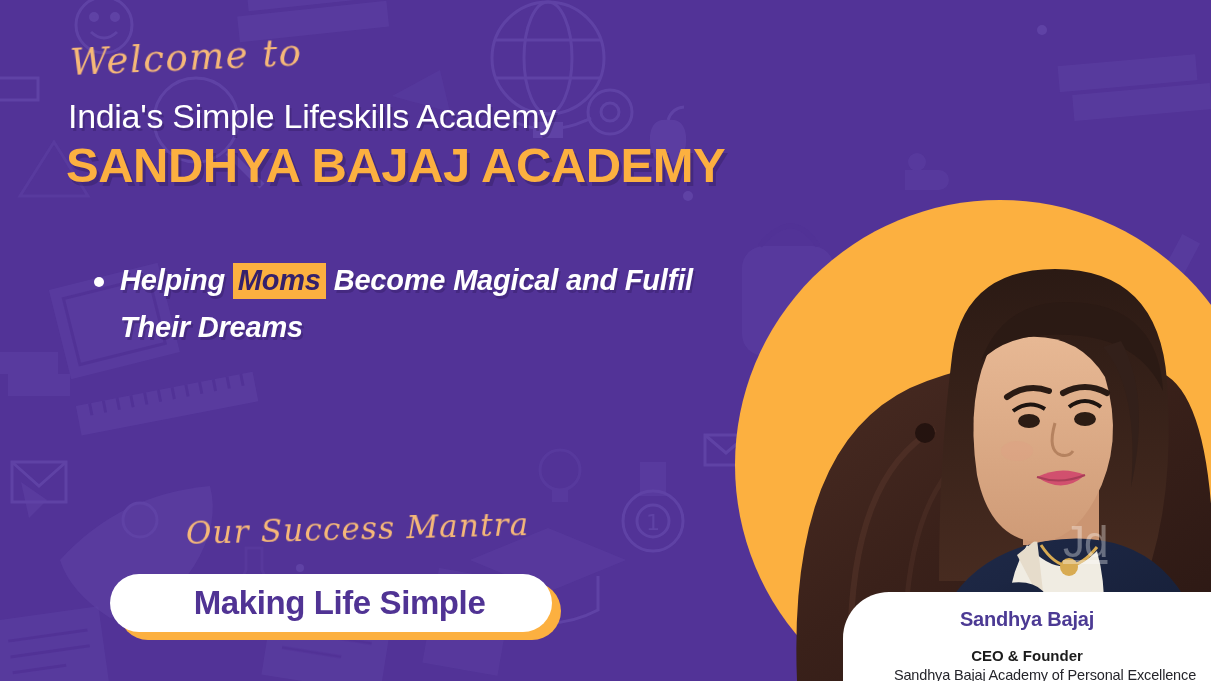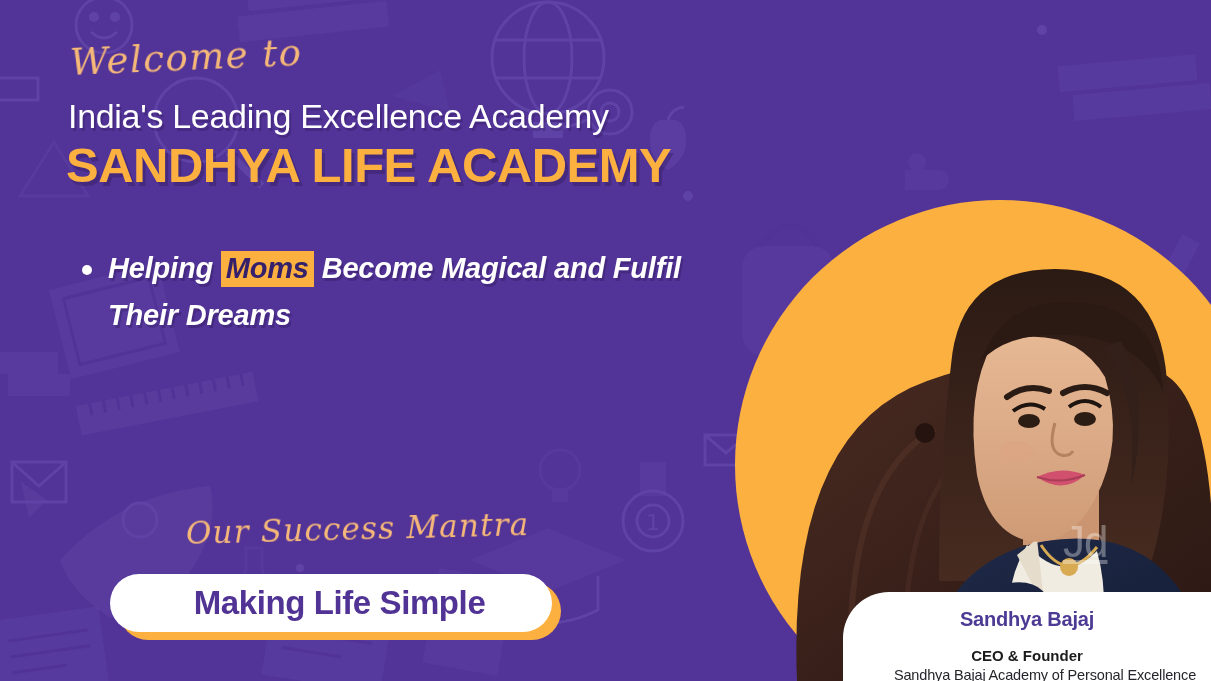--- a/index.html
+++ b/index.html
@@ -100,21 +100,21 @@
     text-shadow: 3px 4px 0 rgba(40,20,80,0.33);
     white-space: nowrap;
   }
 
   
   .bullets {
     position: absolute;
     left: 72px;
     top: 241px;
     width: 640px;
-    margin: 4px;
+    margin: 16px;
     padding: 0;
     list-style: none;
   }
   .bullet-item {
     position: relative;
     padding-left: 32px;
     margin-bottom: 14px;
     font-size: 29px;
     font-weight: bold;
     font-style: italic;
@@ -436,22 +436,22 @@
         <path d="M168 474 q28 -26 52 0 q-24 24 -52 0 z" fill="#d5183a"></path>
         <rect x="150" y="392" width="12" height="104" fill="#dfe6f5" opacity="0.6"></rect>
         <path d="M142 412 q-28 6 -26 34 q2 28 28 30" fill="none" stroke="#e5eaf4" stroke-width="16" stroke-linecap="round"></path>
       </g>
     </svg>
   </div>
 
   <div class="watermark">Jd</div>
 
   <div class="welcome">Welcome to</div>
-  <div class="subtitle">India's Leading Excellence Academy</div>
-  <div class="academy-title">SANDHYA LIFE ACADEMY</div>
+  <div class="subtitle">India's Simple Lifeskills Academy</div>
+  <div class="academy-title">SANDHYA BAJAJ ACADEMY</div>
 
   <ul class="bullets">
     <li class="bullet-item">
       <span>Helping</span>
       <span class="hl">Moms</span>
       <span>Become Magical and Fulfil Their Dreams</span>
     </li>
   </ul>
 
   <div class="mantra">Our Success Mantra</div>

